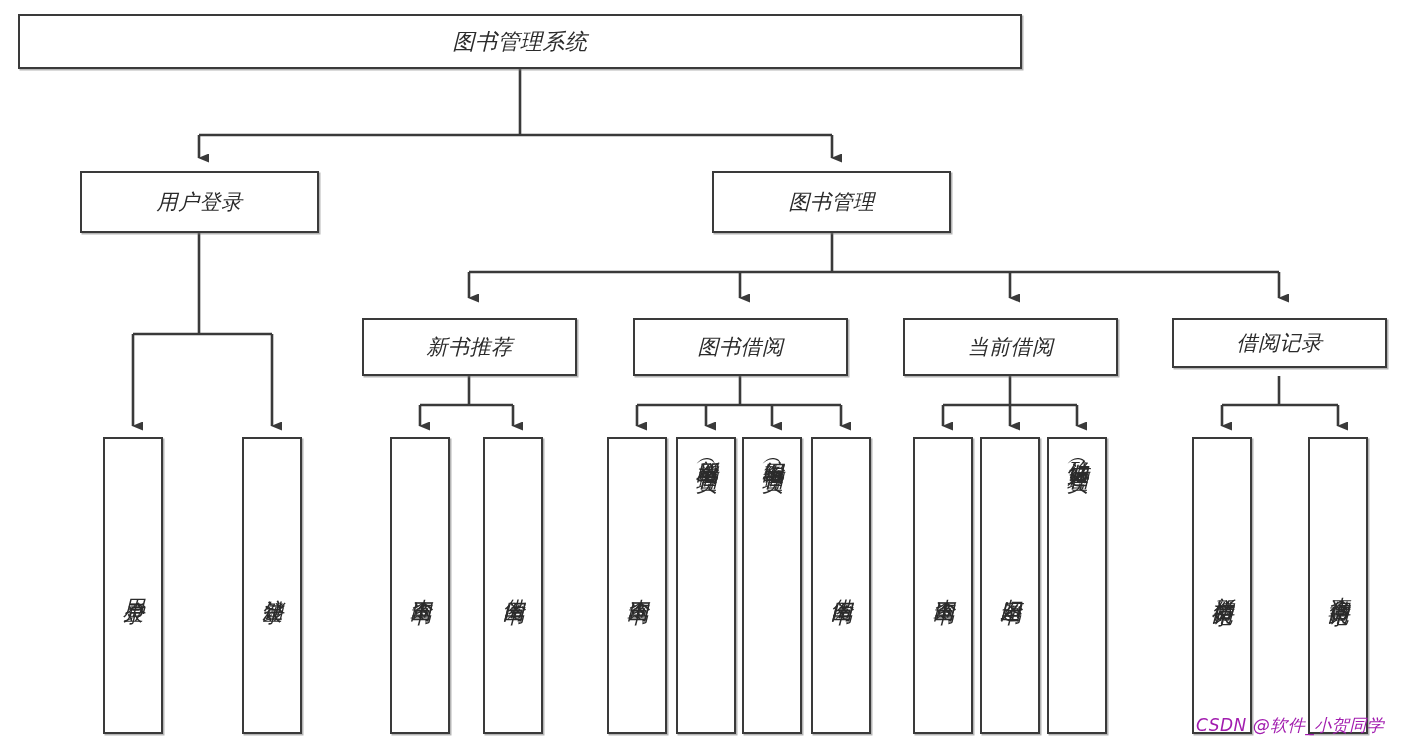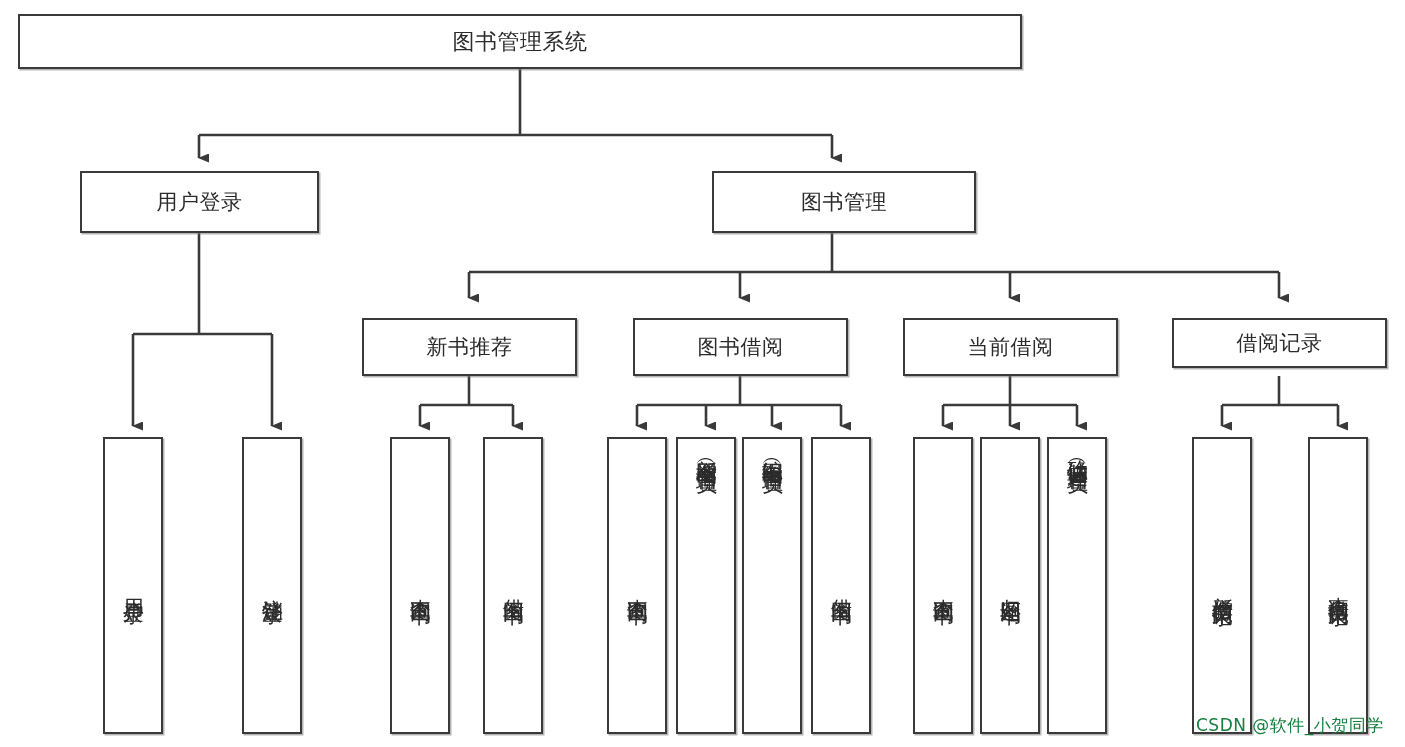--- a/index.html
+++ b/index.html
@@ -10,20 +10,21 @@
   }
   body {
     font-family: "DejaVu Sans", "Liberation Sans", sans-serif;
   }
   #diagram-root {
     position: relative;
     width: 1405px;
     height: 747px;
     background: #ffffff;
     overflow: hidden;
+    font-style: italic;
   }
   #edge-layer {
     position: absolute;
     left: 0;
     top: 0;
     width: 1405px;
     height: 747px;
     pointer-events: none;
   }
   .node {
@@ -65,21 +66,21 @@
     max-height: 288px;
     text-align: center;
   }
   .node.leaf.centered {
     align-items: center;
     padding-top: 0;
   }
   .watermark {
     position: absolute;
     font-size: 17px;
-    color: #15803d;
+    color: #a21caf;
     white-space: nowrap;
     z-index: 5;
     letter-spacing: 0.5px;
   }
 </style>
 </head>
 <body>
 
 <div id="diagram-root">
 
@@ -133,21 +134,21 @@
     </g>
   </svg>
 
   <div class="node root" style="left:18px; top:14px; width:1004px; height:55px;">
     <span class="node-label">图书管理系统</span>
   </div>
 
   <div class="node level2" style="left:80px; top:171px; width:239px; height:62px;">
     <span class="node-label">用户登录</span>
   </div>
-  <div class="node level2" style="left:712px; top:171px; width:264px; height:62px;">
+  <div class="node level2" style="left:712px; top:171px; width:239px; height:62px;">
     <span class="node-label">图书管理</span>
   </div>
 
   <div class="node level3" style="left:633px; top:318px; width:215px; height:58px;">
     <span class="node-label">图书借阅</span>
   </div>
   <div class="node level3" style="left:362px; top:318px; width:215px; height:58px;">
     <span class="node-label">新书推荐</span>
   </div>
   <div class="node level3" style="left:903px; top:318px; width:215px; height:58px;">

